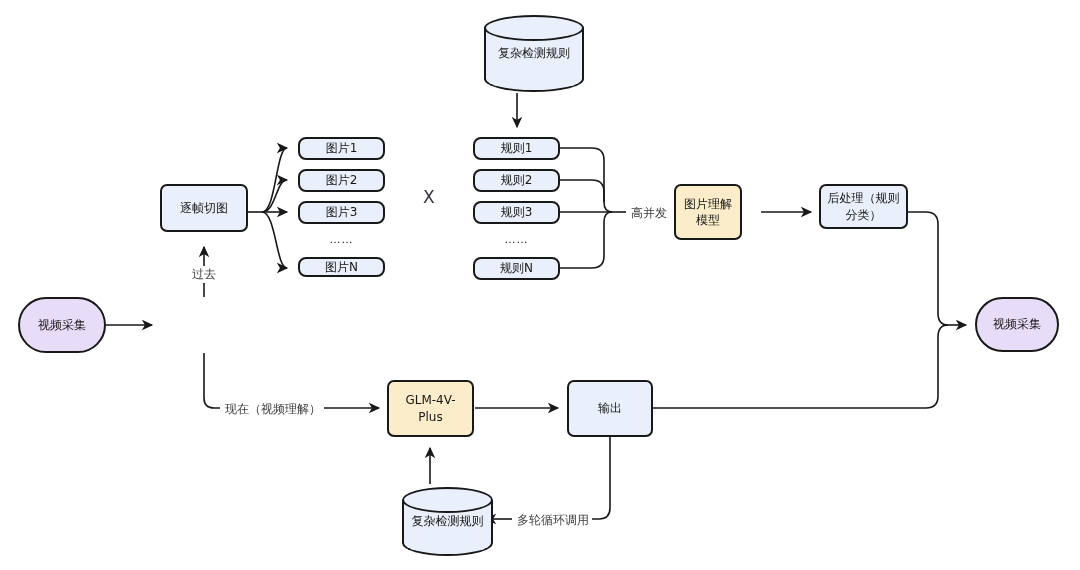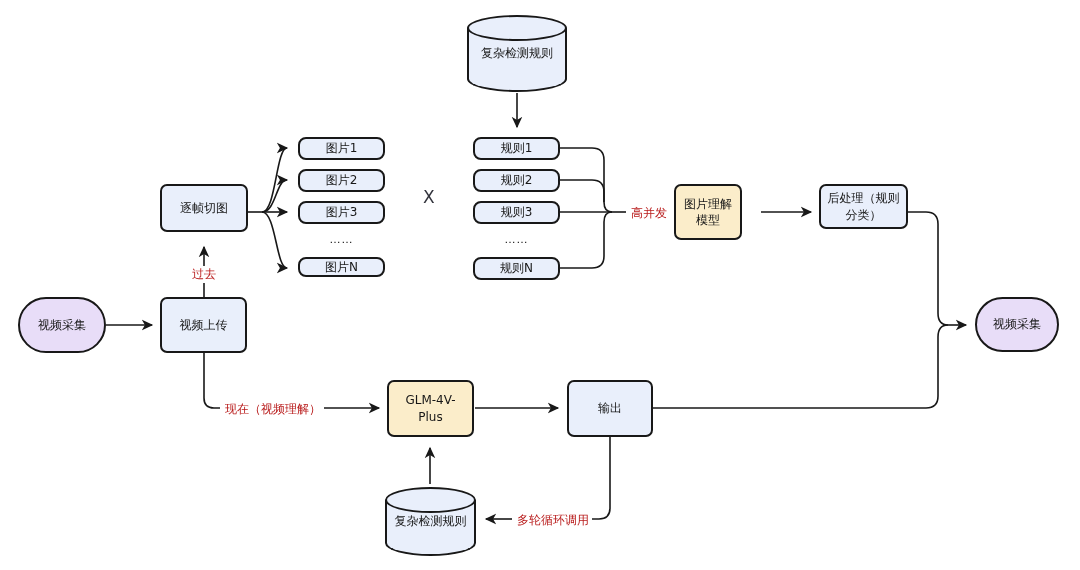--- a/index.html
+++ b/index.html
@@ -18,40 +18,41 @@
   .node.small{border-radius:8px;padding:8px 4px;font-size:12px;}
   .node.accent{background:var(--accent-fill,#fbedca);}
   .node.stadium{border-radius:28px;background:var(--oval-fill,#e8ddf8);}
   .cylinder{
     position:absolute;box-sizing:border-box;
     background:var(--node-fill,#e9effb);
     border-left:2px solid var(--stroke,#181818);
     border-right:2px solid var(--stroke,#181818);
     display:flex;align-items:center;justify-content:center;text-align:center;
     font-size:12px;
+    margin-left:17px;
   }
   .cylinder::before{
     content:"";position:absolute;left:-2px;top:-13px;width:calc(100% + 4px);height:26px;
     box-sizing:border-box;border:2px solid var(--stroke,#181818);border-radius:50%;
     background:var(--node-fill,#e9effb);
   }
   .cylinder::after{
     content:"";position:absolute;left:-2px;bottom:-13px;width:calc(100% + 4px);height:13px;
     box-sizing:border-box;border:2px solid var(--stroke,#181818);border-top:none;
     border-radius:0 0 50% 50% / 0 0 100% 100%;
     background:var(--node-fill,#e9effb);
   }
   .cyl-label{position:relative;z-index:2;}
   .dots{
     position:absolute;font-size:11px;letter-spacing:1px;text-align:center;
     color:#181818;
   }
   .edge-label{
     position:absolute;font-size:12px;background:#ffffff;padding:0 3px;white-space:nowrap;
-    color:#b91c1c;
+    color:#404040;
   }
   .x-mark{
     position:absolute;font-size:17px;color:#33343d;
   }
 </style>
 </head>
 <body>
 
 <div class="canvas">
 
@@ -103,23 +104,20 @@
   </svg>
 
   <div class="cylinder" style="left:467px;top:28px;width:100px;height:51px;">
     <span class="cyl-label">复杂检测规则</span>
   </div>
 
   <div class="node stadium" style="left:18px;top:297px;width:88px;height:56px;">
     <span>视频采集</span>
   </div>
 
-  <div class="node" style="left:160px;top:297px;width:87px;height:56px;">
-    <span>视频上传</span>
-  </div>
 
   <div class="node" style="left:160px;top:184px;width:88px;height:48px;">
     <span>逐帧切图</span>
   </div>
 
   <div class="node small" style="left:298px;top:137px;width:87px;height:23px;">
     <span>图片1</span>
   </div>
   <div class="node small" style="left:298px;top:169px;width:87px;height:23px;">
     <span>图片2</span>

